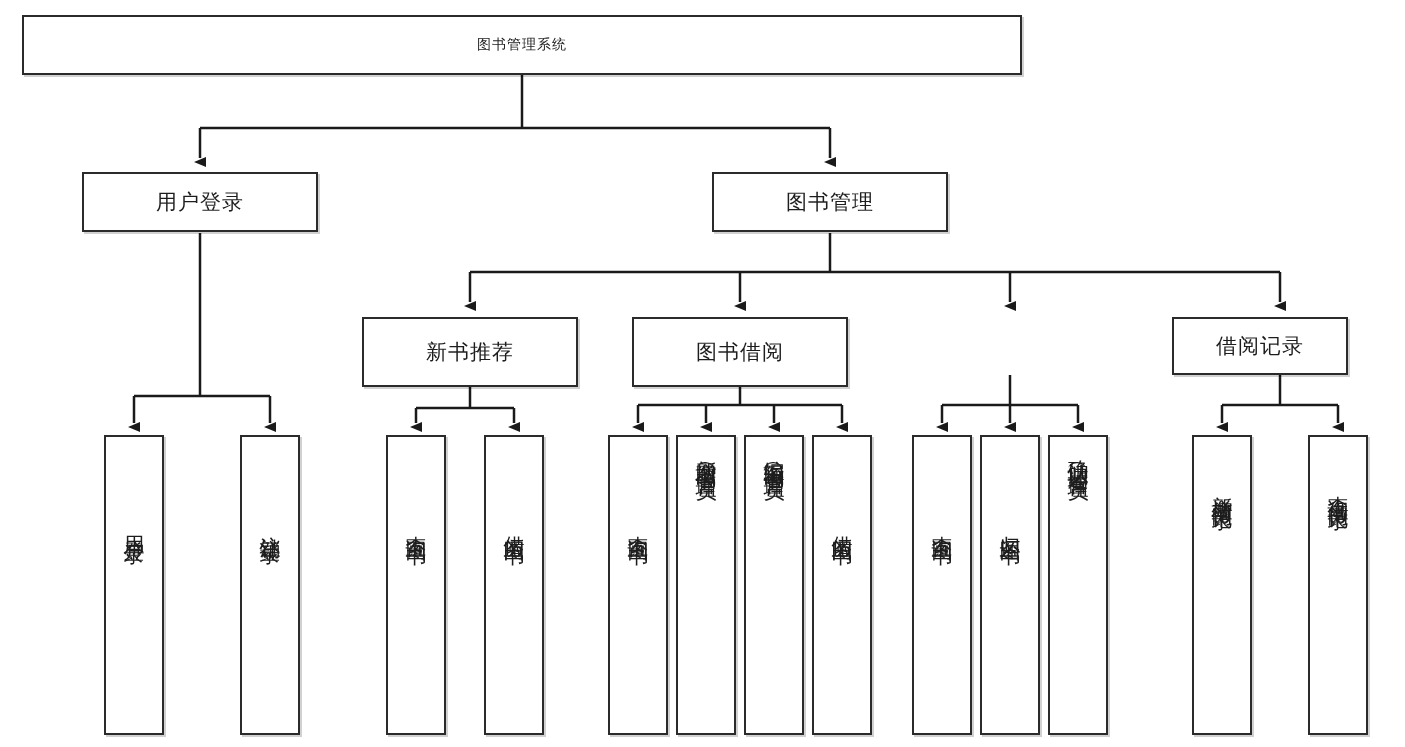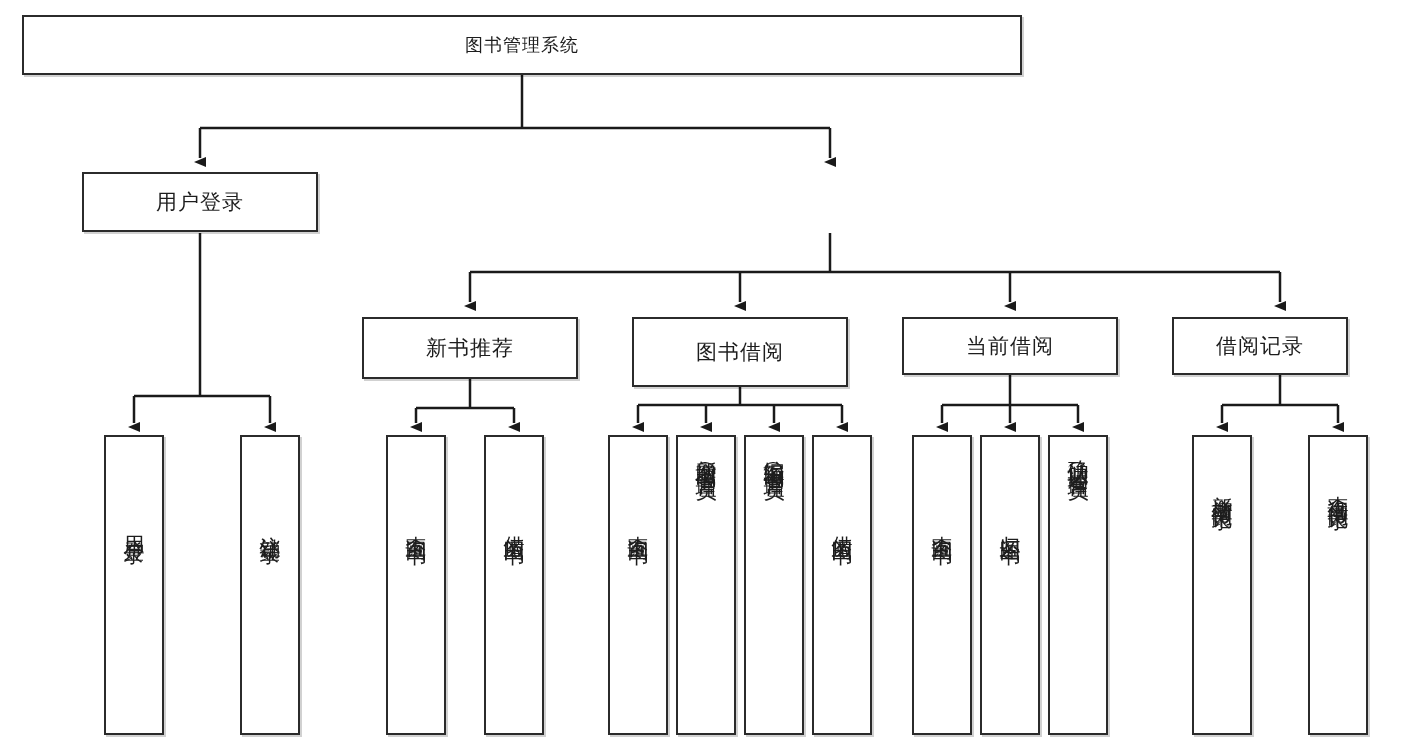--- a/index.html
+++ b/index.html
@@ -49,21 +49,21 @@
     padding-top: 8px;
   }
   .node-box.vertical .node-label {
     writing-mode: vertical-rl;
     text-orientation: upright;
     font-size: 21px;
     letter-spacing: 3px;
     line-height: 1.05;
     white-space: nowrap;
   }
-  .node-box.root .node-label { font-size: 18px; }
+  .node-box.root .node-label { font-size: 14px; }
   .watermark {
     position: absolute;
     right: 8px;
     bottom: 4px;
     font-size: 17px;
     color: #b9b9b9;
     letter-spacing: 0.5px;
     white-space: nowrap;
     user-select: none;
   }
@@ -136,32 +136,32 @@
   </svg>
 
   <div class="node-box root" style="left:22px; top:15px; width:1000px; height:60px;">
     <span class="node-label">图书管理系统</span>
   </div>
 
   <div class="node-box" style="left:82px; top:172px; width:236px; height:60px;">
     <span class="node-label">用户登录</span>
   </div>
 
-
-  <div class="node-box" style="left:362px; top:317px; width:216px; height:62px;align-items:center;">
+  <div class="node-box" style="left:712px; top:172px; width:236px; height:60px;">
+    <span class="node-label">图书管理</span>
+  </div>
+
+  <div class="node-box" style="left:362px; top:317px; width:216px; height:70px;align-items:center;">
     <span class="node-label">新书推荐</span>
   </div>
 
   <div class="node-box" style="left:632px; top:317px; width:216px; height:70px;">
     <span class="node-label">图书借阅</span>
   </div>
 
-  <div class="node-box" style="left:902px; top:317px; width:216px; height:58px;">
-    <span class="node-label">当前借阅</span>
-  </div>
 
   <div class="node-box" style="left:1172px; top:317px; width:176px; height:58px;">
     <span class="node-label">借阅记录</span>
   </div>
 
   <div class="node-box vertical" style="left:104px; top:435px; width:60px; height:300px; padding-top:82px;">
     <span class="node-label">用户登录</span>
   </div>
 
   <div class="node-box vertical" style="left:240px; top:435px; width:60px; height:300px; padding-top:82px;">

